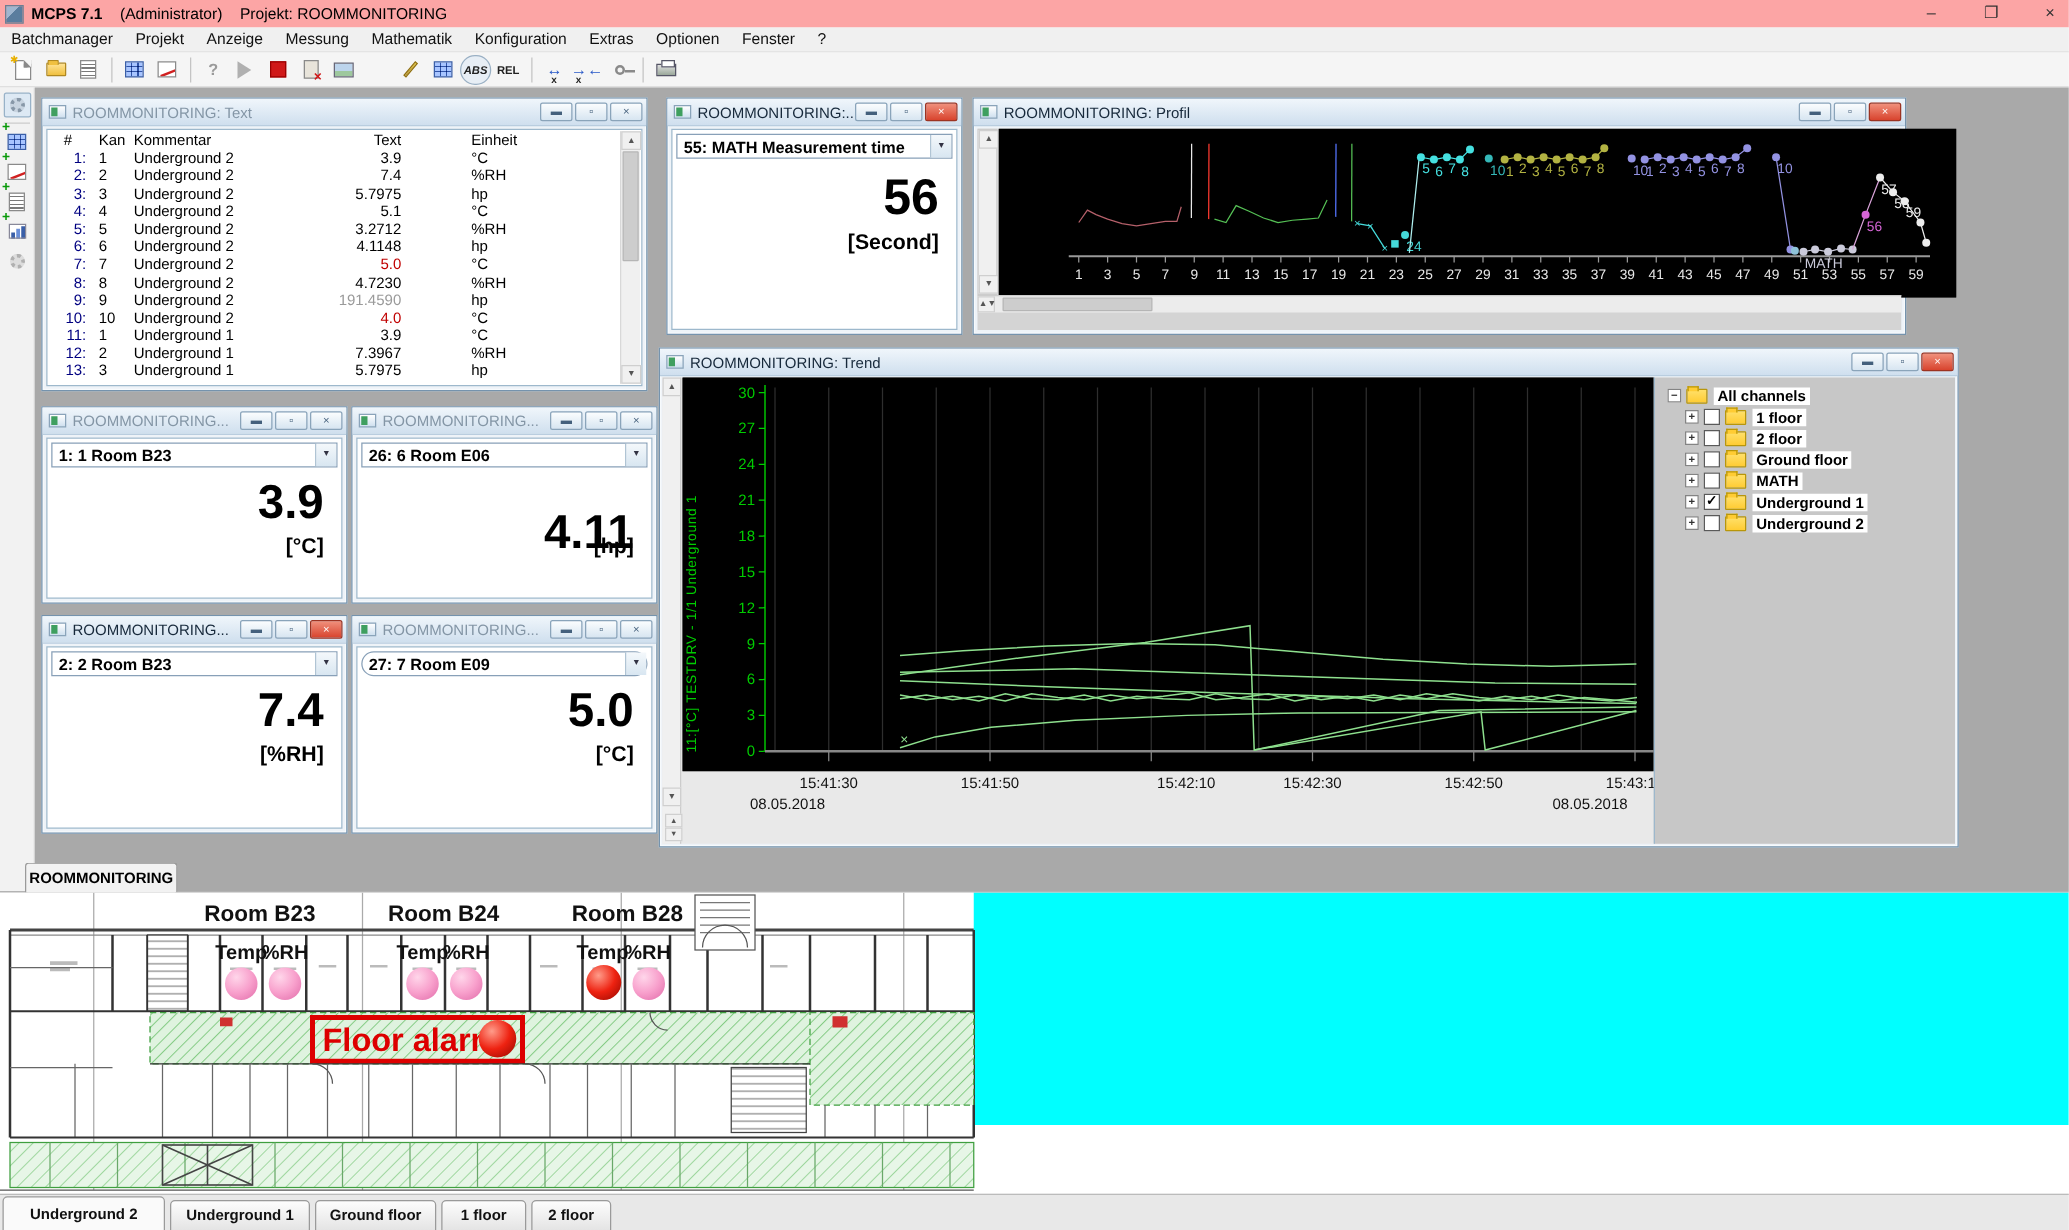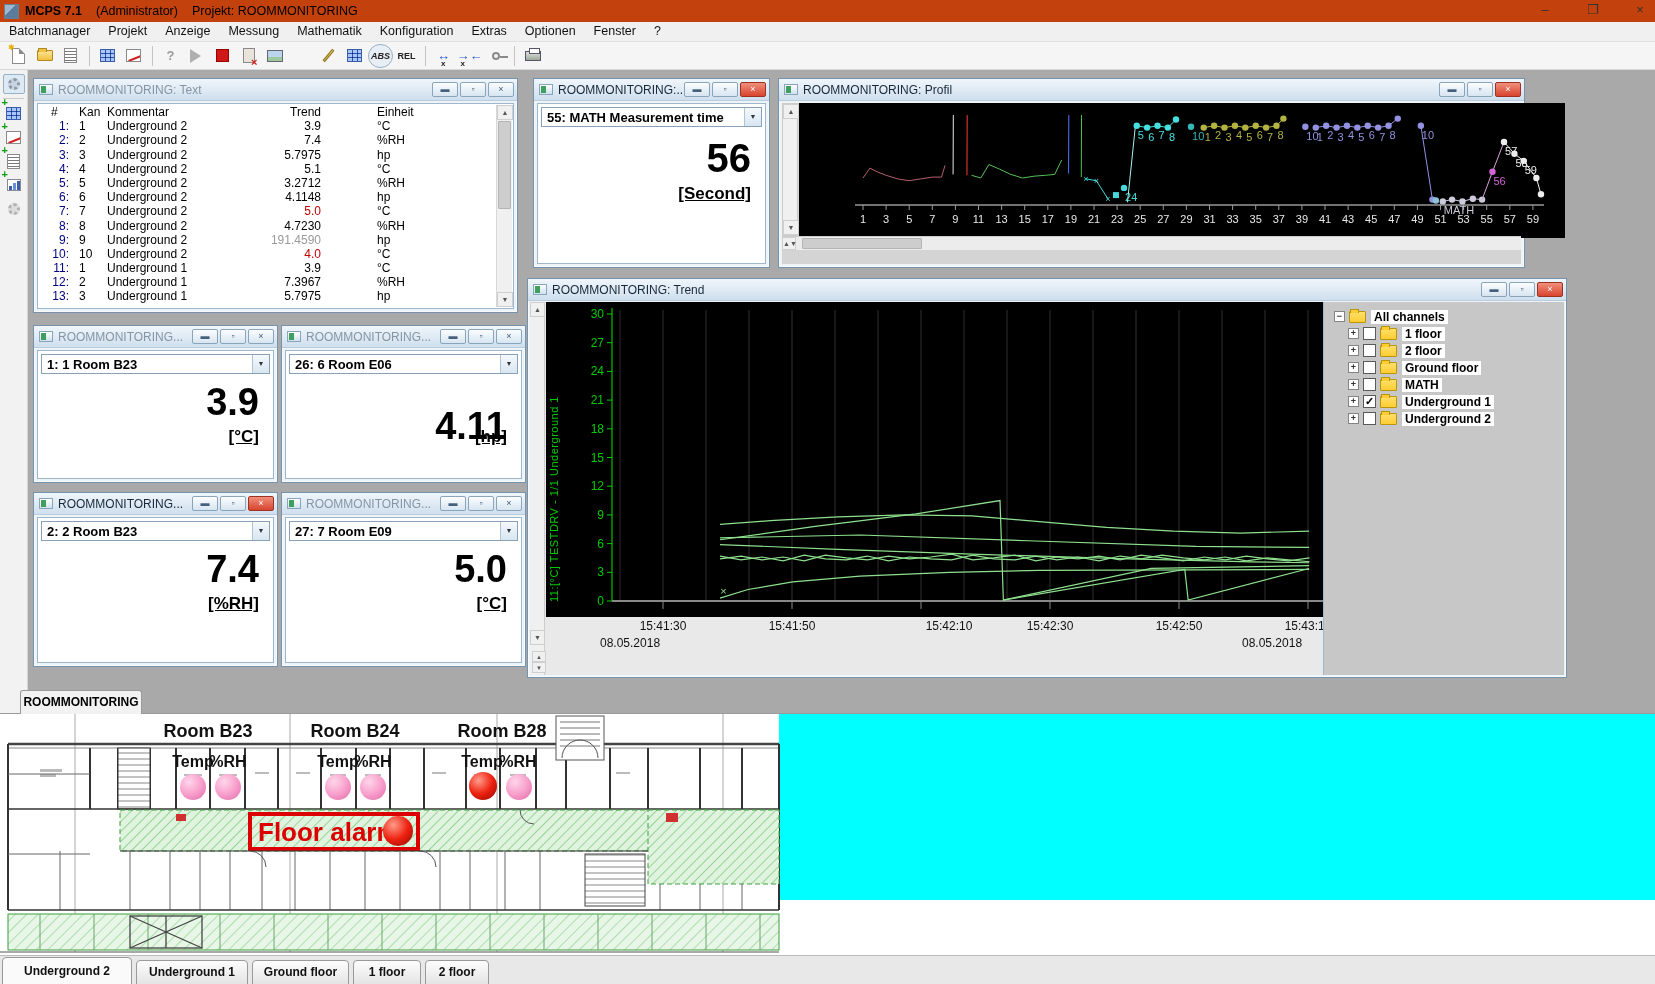--- a/index.html
+++ b/index.html
@@ -1,21 +1,21 @@
 <!DOCTYPE html>
 <html><head>
 <meta charset="utf-8">
 <style>
   * { margin:0; padding:0; box-sizing:border-box; }
   html,body { width:1655px; height:984px; overflow:hidden;
     font-family:"Liberation Sans", sans-serif; background:#fff; }
 
   
   .titlebar { position:absolute; left:0; top:0; width:1655px; height:22px;
-    background:#c2410c; display:flex; align-items:center; padding-left:4px; font-size:12.5px; color:#000; }
+    background:#fca5a5; display:flex; align-items:center; padding-left:4px; font-size:12.5px; color:#000; }
   .app-ico { width:15px; height:15px; margin-right:6px;
     background:linear-gradient(135deg,#9fb6cf 0 40%,#5a7d9e 40% 100%); border:1px solid #6b7f93; }
   .titlebar b { font-weight:bold; margin-right:14px; }
   .titlebar .tseg { margin-right:14px; }
   .wctl { position:absolute; top:0; width:46px; height:22px; text-align:center;
     font-size:13px; line-height:20px; color:#333; }
   .menubar { position:absolute; left:0; top:22px; width:1655px; height:20px;
     background:#f0f0f0; border-bottom:1px solid #e0e0e0; display:flex; font-size:12.5px; }
   .menu-item { padding:2px 9px; color:#111; }
   .toolbar { position:absolute; left:0; top:42px; width:1655px; height:28px;
@@ -107,21 +107,21 @@
   .sb-btn { position:absolute; left:0; width:16px; height:15px; background:#f0f0f0; border:1px solid #cfcfcf;
     font-size:7px; color:#555; text-align:center; line-height:14px; }
   .sb-thumb { position:absolute; left:1px; width:13px; background:#cdcdcd; border:1px solid #b5b5b5; border-radius:1px; }
 
   
   .combo { position:absolute; height:20px; border:1px solid #88a0b8; background:#fff; display:flex; }
   .combo-text { flex:1; font-size:13px; font-weight:bold; padding:2px 5px; white-space:nowrap; overflow:hidden; }
   .combo-btn { width:17px; background:linear-gradient(#f4f8fb,#d8e6f1); border-left:1px solid #b0c4d4;
     text-align:center; font-size:7px; color:#334; line-height:18px; }
   .bigval { position:absolute; right:14px; text-align:right; font-weight:bold; color:#000; }
-  .unit { position:absolute; right:14px; text-align:right; font-weight:bold; color:#000;text-decoration:underline; }
+  .unit { position:absolute; right:14px; text-align:right; font-weight:bold; color:#000; }
 
   
   .blackchart { position:absolute; background:#000; }
   .trend-ylabel { position:absolute; color:#00cc00; font-size:11px;
     writing-mode:vertical-rl; transform:rotate(180deg); letter-spacing:.5px; }
   .timestrip { position:absolute; font-size:12px; color:#111; }
   .tlbl { position:absolute; transform:translateX(-50%); white-space:nowrap; }
   .datelbl { position:absolute; font-size:12px; color:#111; }
 
   
@@ -271,21 +271,21 @@
       <div class="cbtn">▫</div>
       <div class="cbtn cbtn-close">×</div>
     </div>
   </div>
   <div class="body">
     <div class="ttable" id="text-table">
         <div class="trw thead">
           <span class="c-n">#</span>
           <span class="c-kan">Kan</span>
           <span class="c-kom">Kommentar</span>
-          <span class="c-wert">Trend</span>
+          <span class="c-wert">Text</span>
           <span class="c-ein">Einheit</span>
         </div>
         <div class="trw">
           <span class="c-n">1:</span>
           <span class="c-kan">1</span>
           <span class="c-kom">Underground 2</span>
           <span class="c-wert">3.9</span>
           <span class="c-ein">°C</span>
         </div>
         <div class="trw">
@@ -773,21 +773,21 @@
     <div class="tb">
       <div class="tb-ico"></div>
       <div class="tb-title">ROOMMONITORING...</div>
       <div class="btns">
         <div class="cbtn">▬</div>
         <div class="cbtn">▫</div>
         <div class="cbtn cbtn-close">×</div>
       </div>
     </div>
     <div class="body">
-      <div class="combo" style="left: 3px; top: 3px; right: 3px;">
+      <div class="combo" style="left: 3px; top: 3px; right: 3px; border-radius: 10px;">
         <div class="combo-text">27: 7 Room E09</div>
         <div class="combo-btn">▼</div>
       </div>
       <div class="bigval" style="top: 30px; font-size: 38px;">5.0</div>
       <div class="unit" style="top: 76px; font-size: 17px;">[°C]</div>
     </div>
   </div>
 
 <div class="panel-tab">ROOMMONITORING</div>
 <div class="panel">

